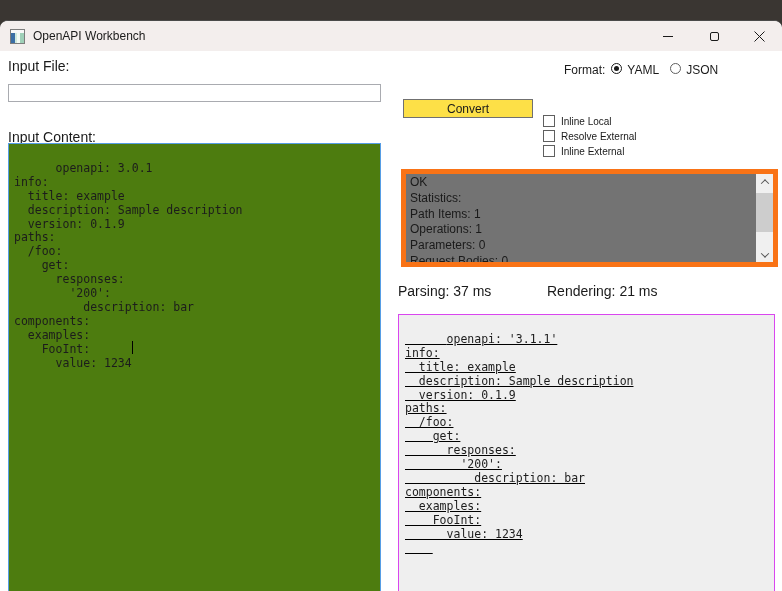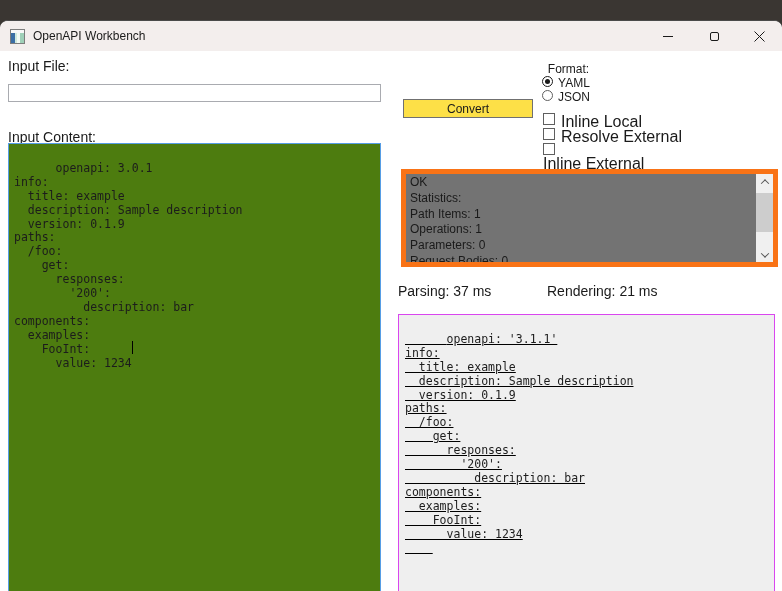--- a/index.html
+++ b/index.html
@@ -31,30 +31,30 @@
   .mono-pre { position:relative; width:100%; height:100%; overflow:hidden;
     font-family:"DejaVu Sans Mono", monospace; font-size:11.5px; line-height:13.9px;
     color:#1c1c1c; white-space:pre; padding:4px 5px; }
   #caret { position:absolute; left:calc(5px + 17ch); top:197px; width:1px; height:13px;
     background:#000; font-family:"DejaVu Sans Mono", monospace; font-size:11.5px; }
   
   #convert-btn { position:absolute; left:403px; top:78px; width:130px; height:19px;
     background:#fde047; border:1px solid #707070; font-size:12px; color:#1a1a1a;
     display:flex; align-items:center; justify-content:center; }
   .opt-row { position:absolute; display:flex; align-items:center; font-size:12px; color:#1a1a1a; height:16px; }
-  #format-row { left:542px; top:41px;flex-direction:column; } #version-row { left:542px; top:66px; }
+  #format-row { left:564px; top:41px; } #version-row { left:542px; top:66px; }
   .opt-row .grp-label { margin-right:6px; }
   .radio-option { display:flex; align-items:flex-start; margin-right:11px; }
   .radio { width:11px; height:11px; border-radius:50%; background:#fff; margin-right:5px; flex:0 0 auto; }
   .radio.unselected { border:1px solid #5f5f5f; }
   .radio.selected { border:1px solid #1a1a1a; position:relative; }
   .radio.selected::after { content:""; position:absolute; left:2px; top:2px; width:5px; height:5px;
     border-radius:50%; background:#1a1a1a; }
-  .chk-row { position:absolute; left:543px; display:flex; align-items:flex-start; font-size:16px; color:#1a1a1a; height:14px; }
-  #chk-row-0 { top:92px; } #chk-row-1 { top:107px; } #chk-row-2 { top:122px;flex-direction:column; }
+  .chk-row { position:absolute; left:543px; display:flex; align-items:flex-end; font-size:10px; color:#1a1a1a; height:14px; }
+  #chk-row-0 { top:92px; } #chk-row-1 { top:107px; } #chk-row-2 { top:122px; }
   .checkbox { width:12px; height:12px; border:1px solid #5f5f5f; background:#fff; margin-right:6px; flex:0 0 auto; }
   
   #status-box { position:absolute; left:401px; top:148px; width:377px; height:98px;
     background:#737373; border:5px solid #f97316; }
   #status-text { position:absolute; left:0; top:0; right:17px; bottom:0;
     font-size:12px; line-height:15.8px; color:#1a1a1a; white-space:pre; padding:1px 4px; overflow:hidden; }
   #status-scrollbar { position:absolute; right:0; top:0; width:17px; height:100%; background:#f0f0f0; }
   .sb-arrow { position:absolute; left:0; width:17px; height:15px; display:flex; align-items:center; justify-content:center; }
   #sb-up { top:0; } #sb-down { bottom:0; }
   .chev { width:6px; height:6px; border-top:1.4px solid #555; border-right:1.4px solid #555; }

